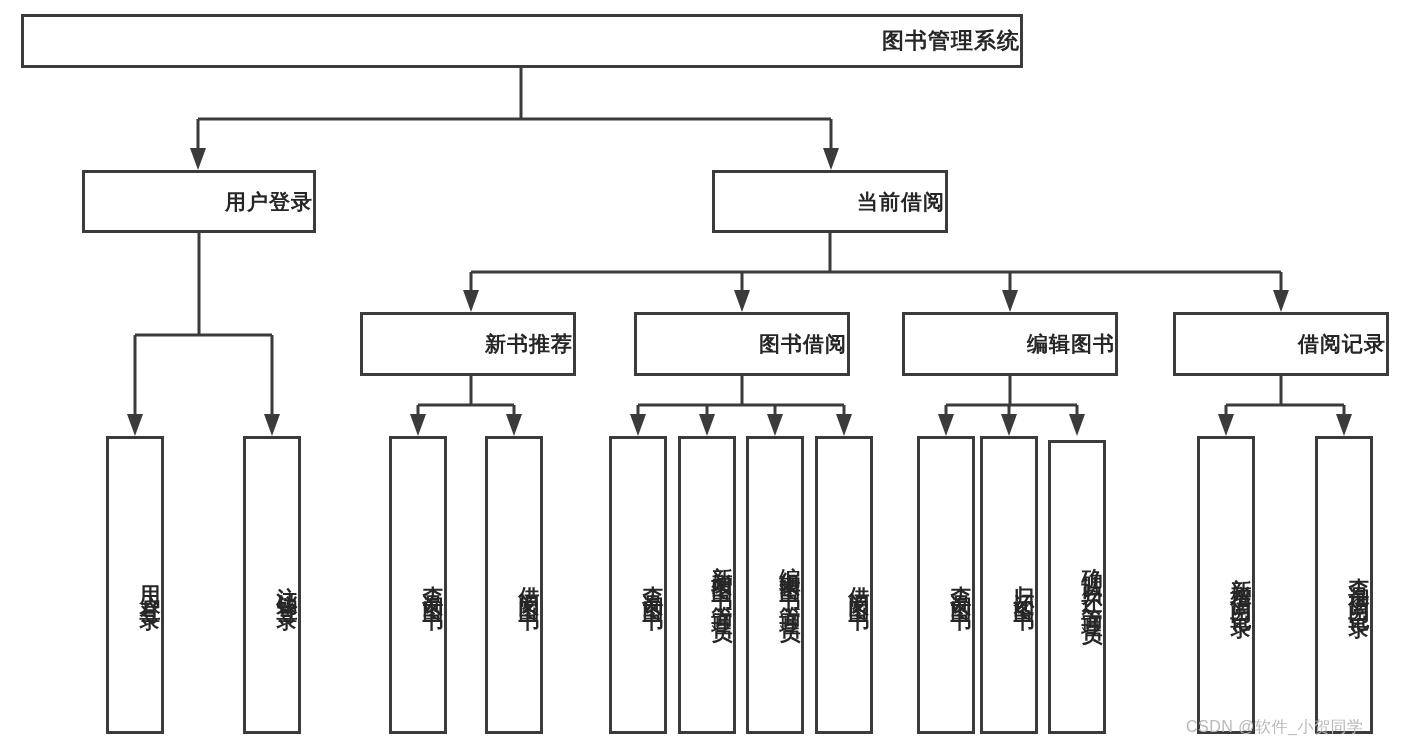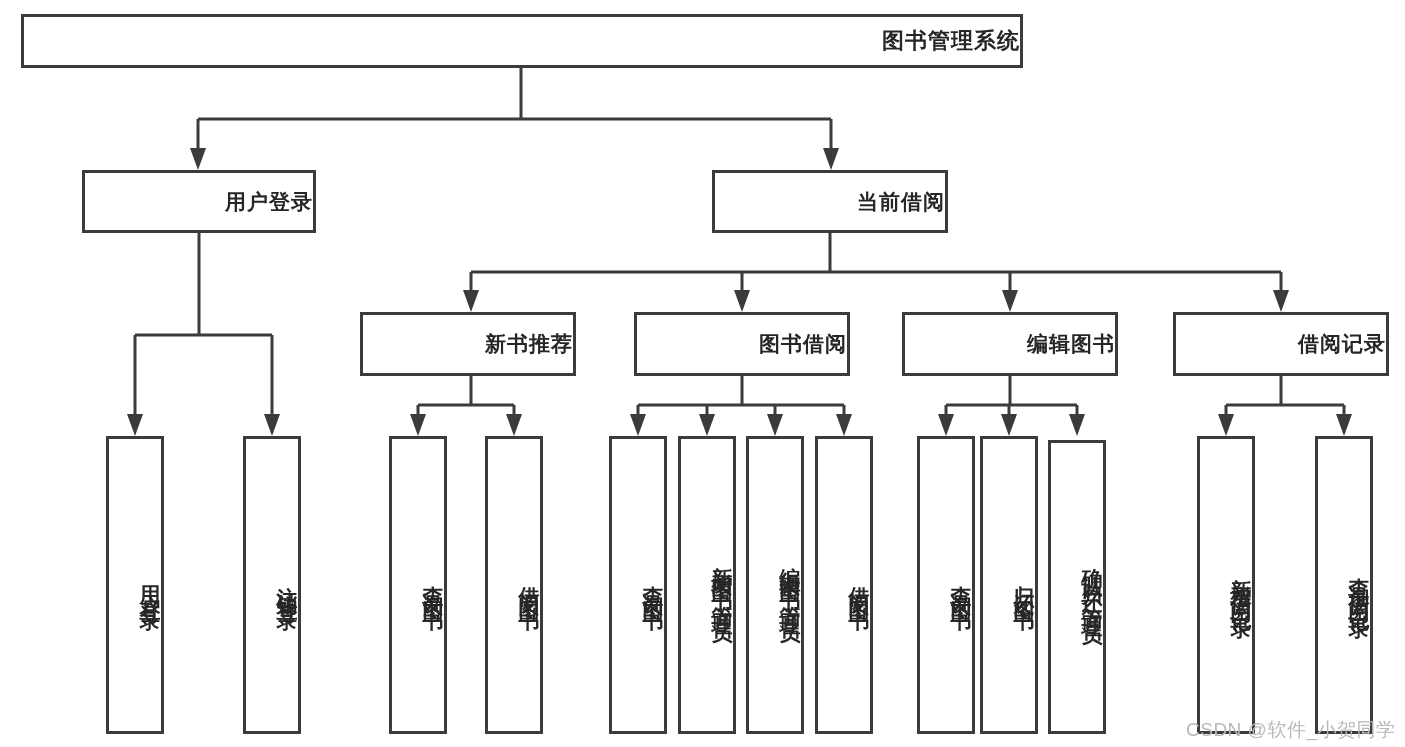--- a/index.html
+++ b/index.html
@@ -37,21 +37,21 @@
   }
   #connectors {
     position: absolute;
     left: 0; top: 0;
     z-index: 1;
   }
   .watermark {
     position: absolute;
     left: 1186px;
     top: 717px;
-    font-size: 19px;
+    font-size: 16px;
     color: #b9b9b9;
     letter-spacing: 0.5px;
     white-space: nowrap;
     z-index: 5;
   }
 </style>
 </head>
 <body>
 
 <svg id="connectors" width="1405" height="747" viewBox="0 0 1405 747">

